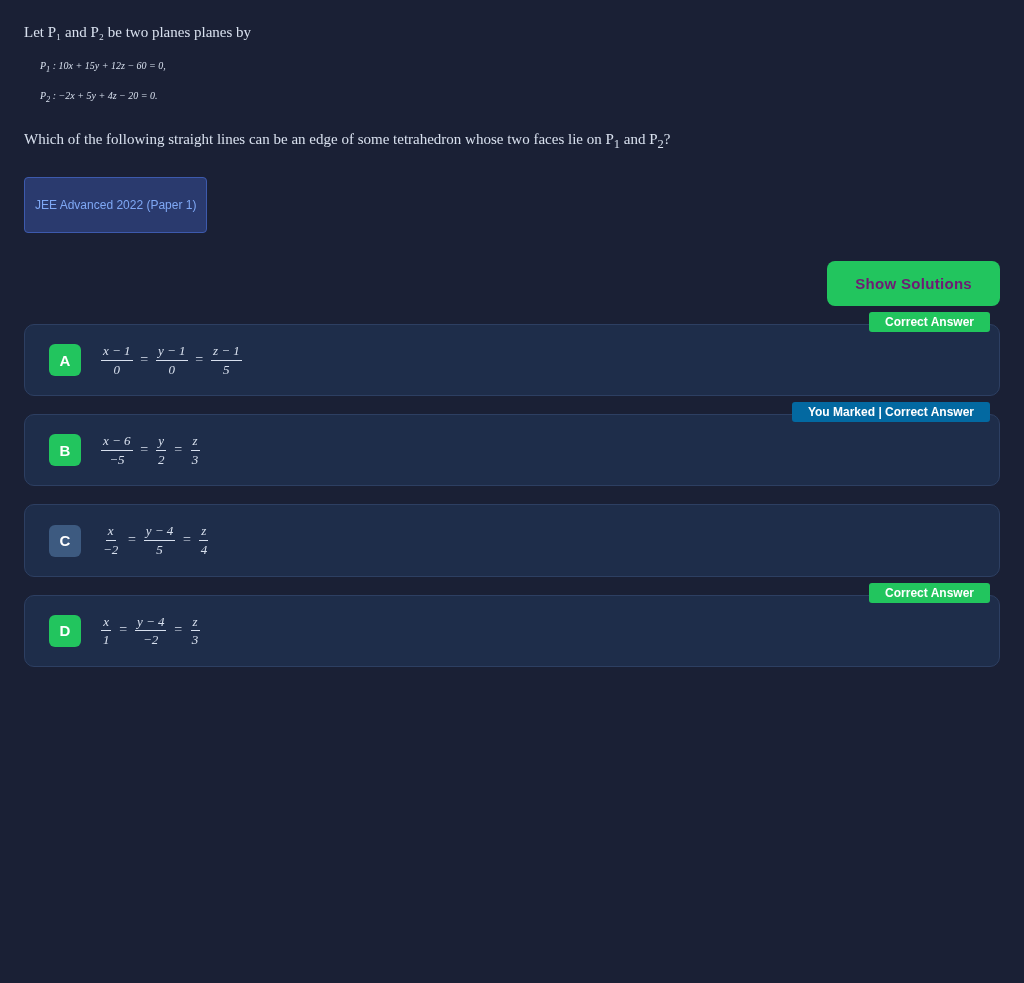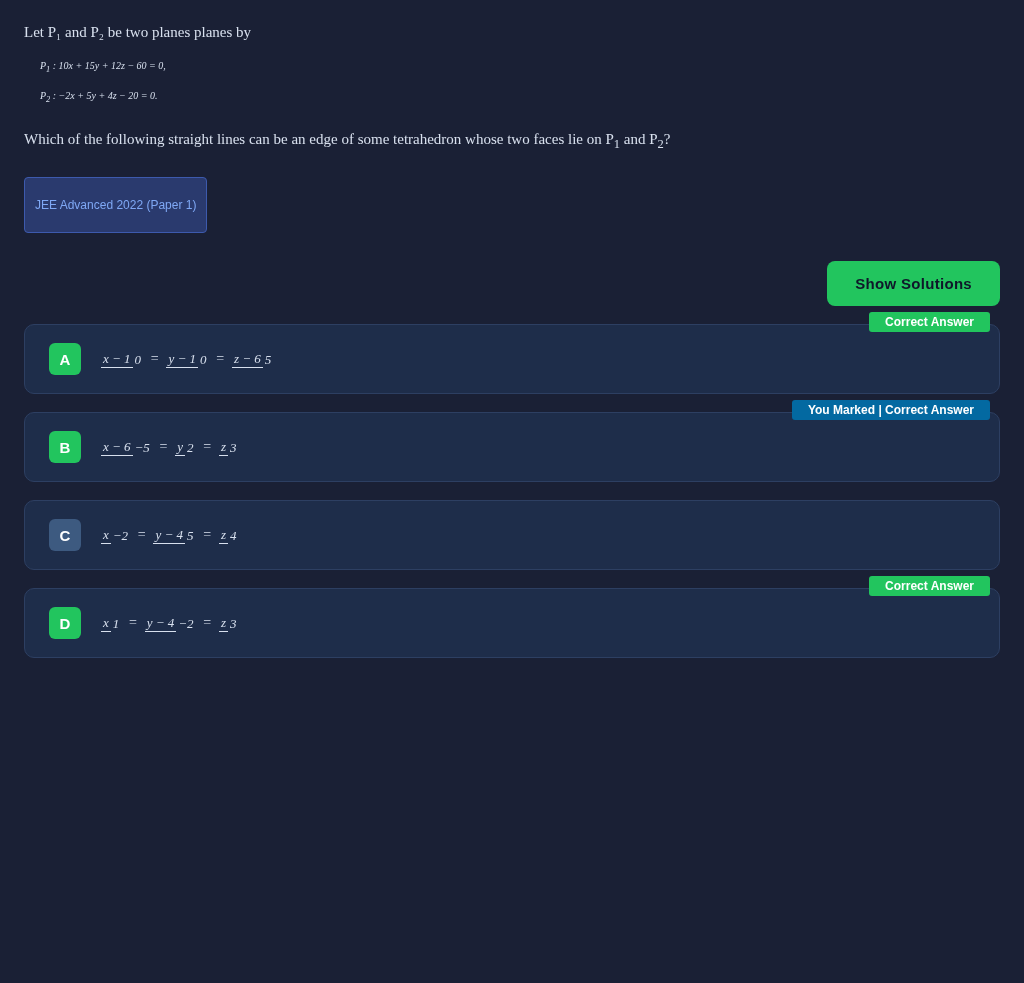--- a/index.html
+++ b/index.html
@@ -43,21 +43,21 @@
     }
 
     .show-solutions-row {
       display: flex;
       justify-content: flex-end;
       margin-bottom: 18px;
     }
 
     .show-solutions-btn {
       background-color: #22c55e;
-      color: #0f172a;
+      color: #701a75;
       font-family: Arial, sans-serif;
       font-size: 15px;
       font-weight: bold;
       padding: 14px 28px;
       border-radius: 8px;
       border: none;
       cursor: pointer;
       letter-spacing: 0.3px;
     }
 
@@ -118,21 +118,21 @@
     .label-d { background-color: #22c55e; }
 
     .option-math {
       font-size: 15px;
       color: #d8e0ee;
     }
 
     
     .frac {
       display: inline-flex;
-      flex-direction: row;
+      flex-direction: column;
       align-items: center;
       vertical-align: middle;
       font-size: 13px;
       line-height: 1.2;
     }
     .frac .num {
       border-bottom: 1px solid #d8e0ee;
       padding: 0 2px 1px 2px;
       text-align: center;
     }
@@ -185,21 +185,21 @@
           <span class="num">x − 1</span>
           <span class="den">0</span>
         </span>
       <span class="eq-sign">=</span>
       <span class="frac">
           <span class="num">y − 1</span>
           <span class="den">0</span>
         </span>
       <span class="eq-sign">=</span>
       <span class="frac">
-          <span class="num">z − 6</span>
+          <span class="num">z − 1</span>
           <span class="den">5</span>
         </span>
     </div>
   </div>
 </div>
 
 <div class="option-wrapper">
   <div class="badge badge-you-marked">You Marked | Correct Answer</div>
   <div class="option-card">
     <div class="option-label label-b">B</div>

